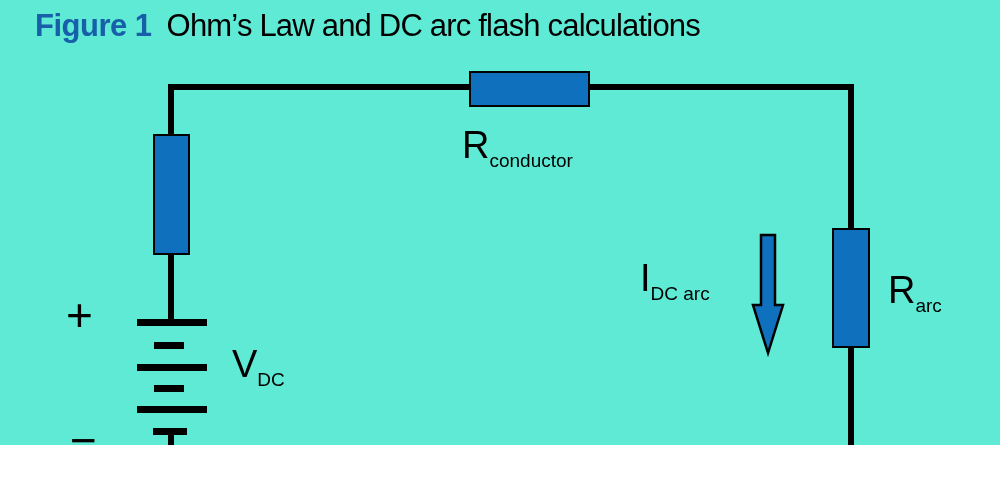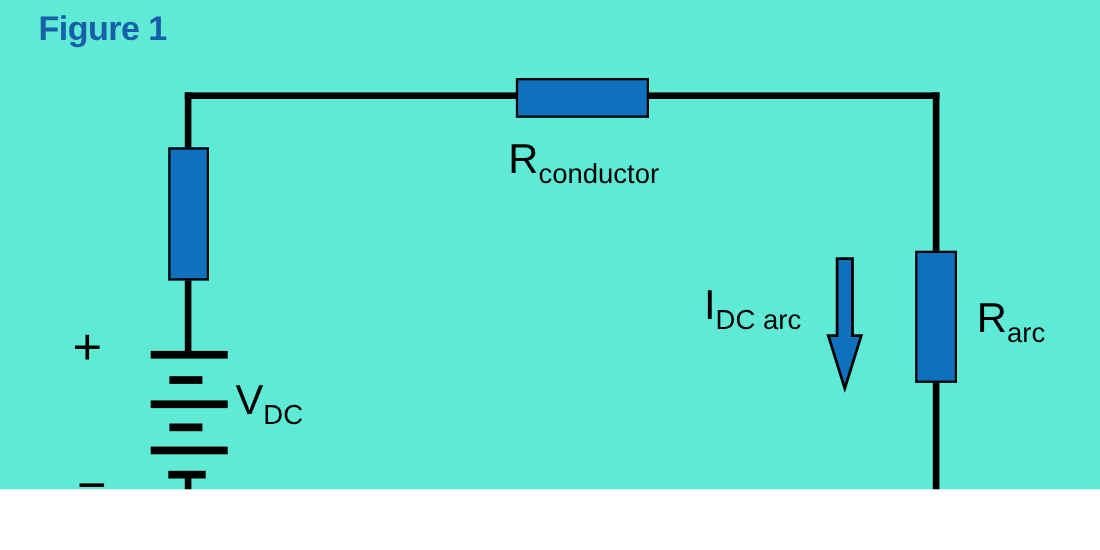--- a/index.html
+++ b/index.html
@@ -53,21 +53,21 @@
   .clabel {
     position: absolute;
     color: #000000;
     line-height: 1;
     white-space: nowrap;
   }
   .clabel .base {
     font-size: 38px;
   }
   .clabel .sub {
-    font-size: 25px;
+    font-size: 19px;
     vertical-align: -9px;
   }
   .sign {
     position: absolute;
     color: #000000;
     font-size: 46px;
     line-height: 1;
   }
   .arrow-svg {
     position: absolute;
@@ -75,20 +75,21 @@
     top: 233px;
   }
 </style>
 </head>
 <body>
 
 <div class="fig">
 
   <div class="title-row">
     <span class="fig-label">Figure 1</span>
+    <span class="fig-title">Ohm’s Law and DC arc flash calculations</span>
   </div>
 
   <div class="wire" style="left:168px; top:84px; width:686px; height:6px;"></div>
   <div class="wire" style="left:168px; top:84px; width:6px; height:51px;"></div>
   <div class="wire" style="left:168px; top:254px; width:6px; height:66px;"></div>
   <div class="wire" style="left:168px; top:430px; width:6px; height:54px;"></div>
   <div class="wire" style="left:168px; top:478px; width:686px; height:6px;"></div>
   <div class="wire" style="left:848px; top:84px; width:6px; height:145px;"></div>
   <div class="wire" style="left:848px; top:347px; width:6px; height:137px;"></div>
 
@@ -110,21 +111,21 @@
 
   <svg class="arrow-svg" width="36" height="124" viewBox="0 0 36 124">
     <polygon points="18,120 3,72 11,72 11,2 25,2 25,72 33,72" fill="var(--component-fill, #0f70bd)" stroke="var(--line, #000000)" stroke-width="2.5" stroke-linejoin="miter"></polygon>
   </svg>
 
 
   <div class="clabel" style="left:462px; top:126px;">
     <span class="base">R</span><span class="sub">conductor</span>
   </div>
 
-  <div class="clabel" style="left:214px; top:345px;text-align:center;">
+  <div class="clabel" style="left:232px; top:345px;text-align:center;">
     <span class="base">V</span><span class="sub">DC</span>
   </div>
 
   <div class="clabel" style="left:888px; top:271px;">
     <span class="base">R</span><span class="sub">arc</span>
   </div>
 
   <div class="clabel" style="left:640px; top:259px;">
     <span class="base">I</span><span class="sub">DC arc</span>
   </div>

